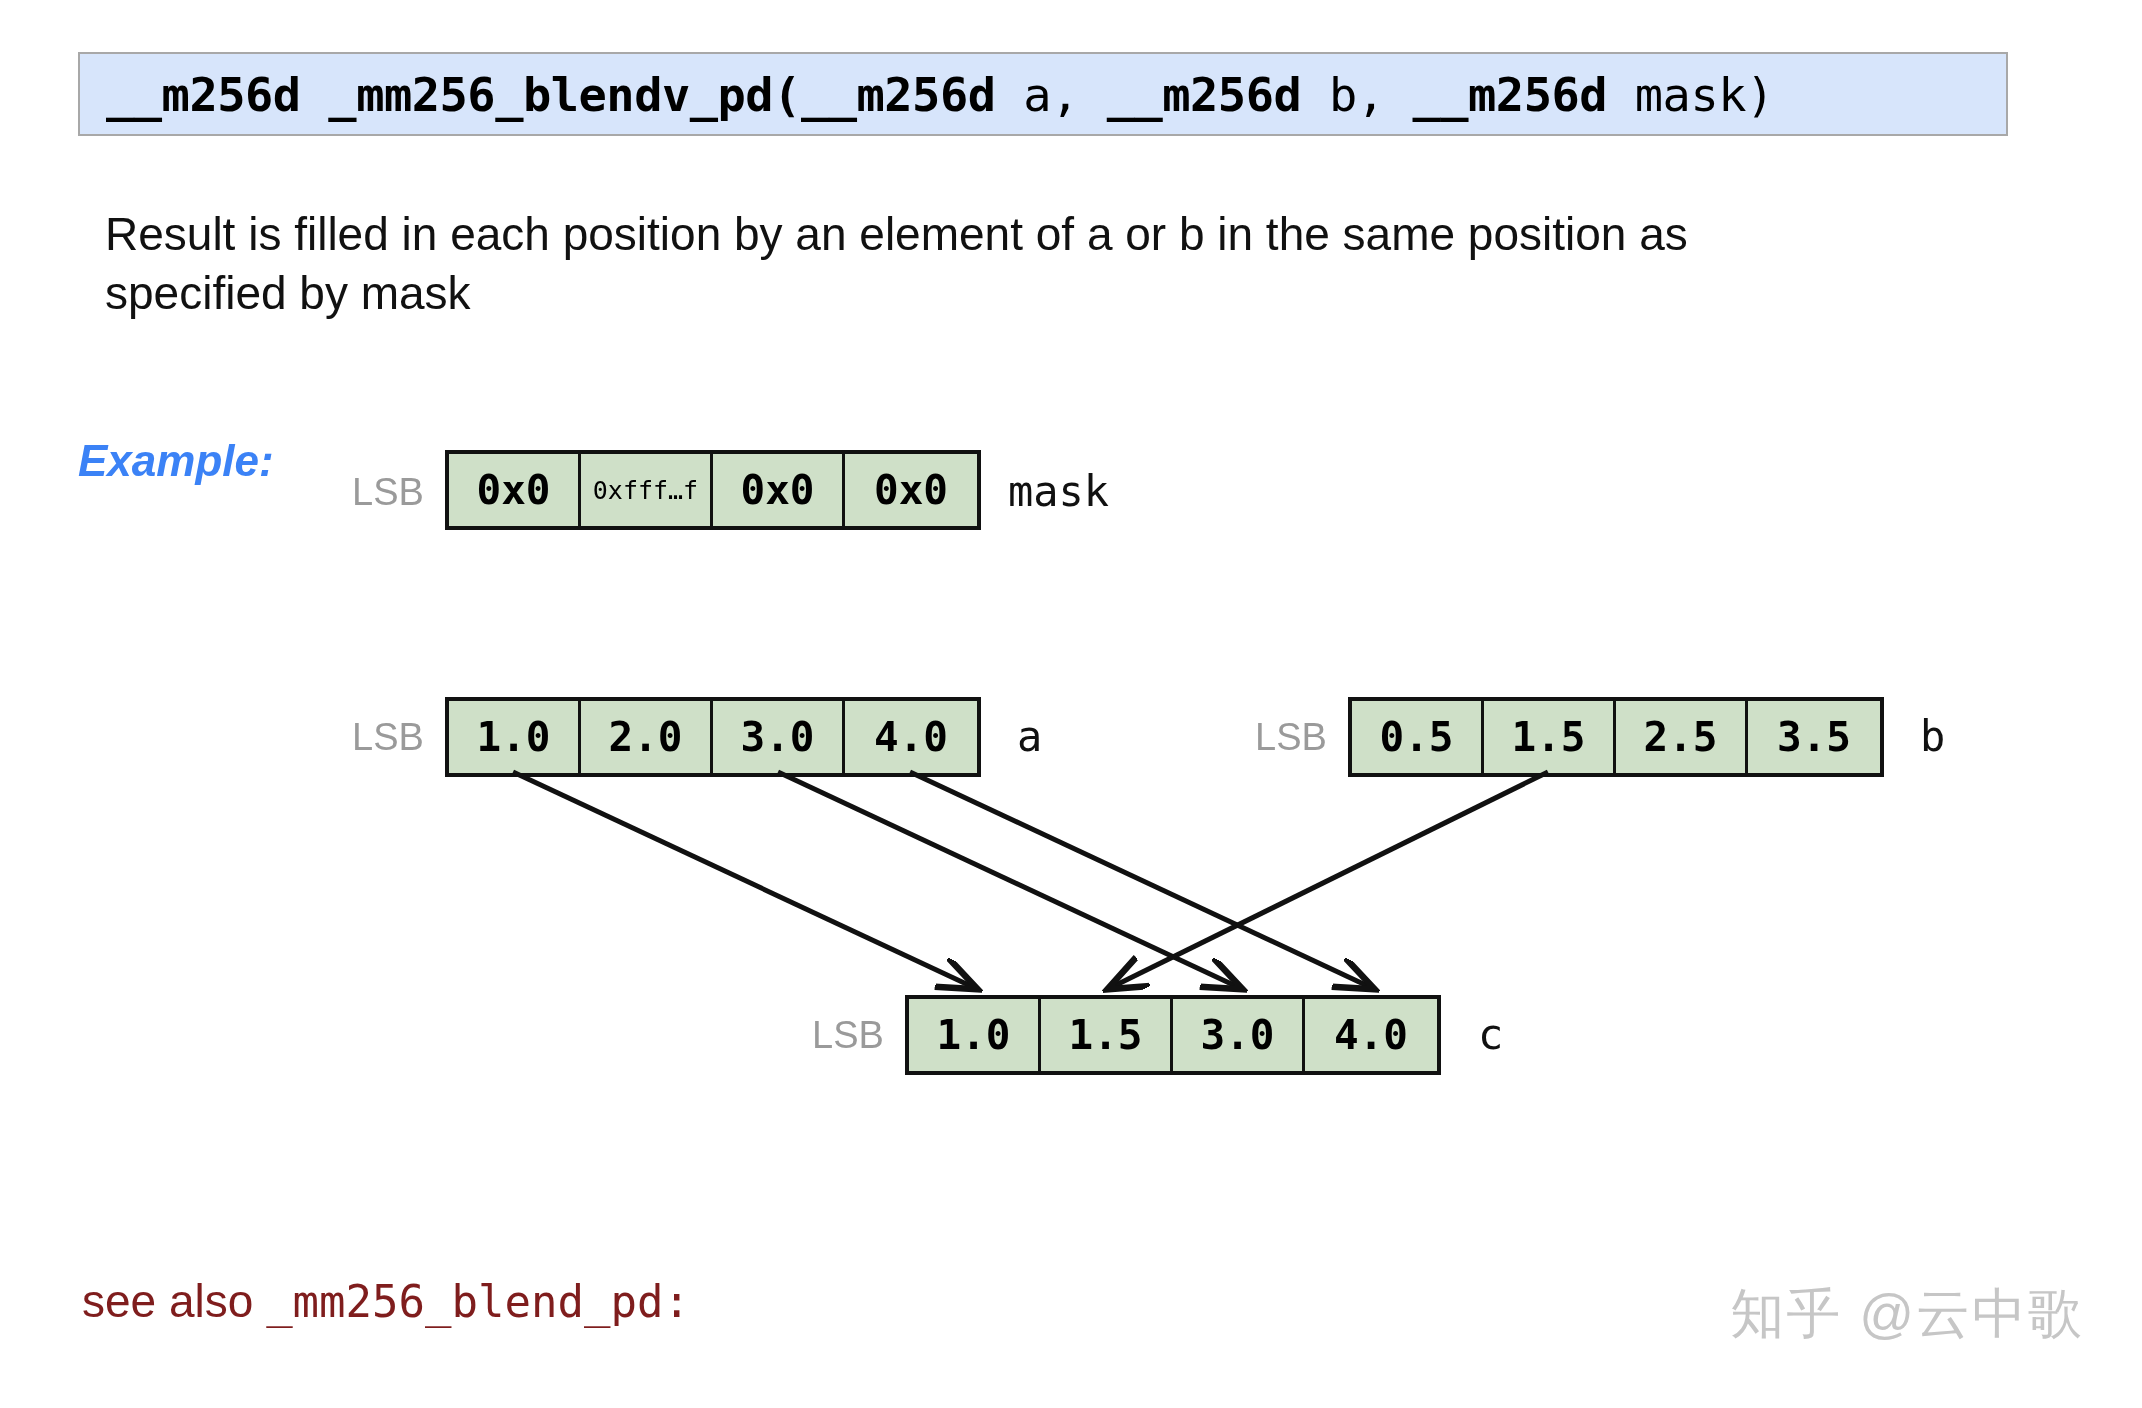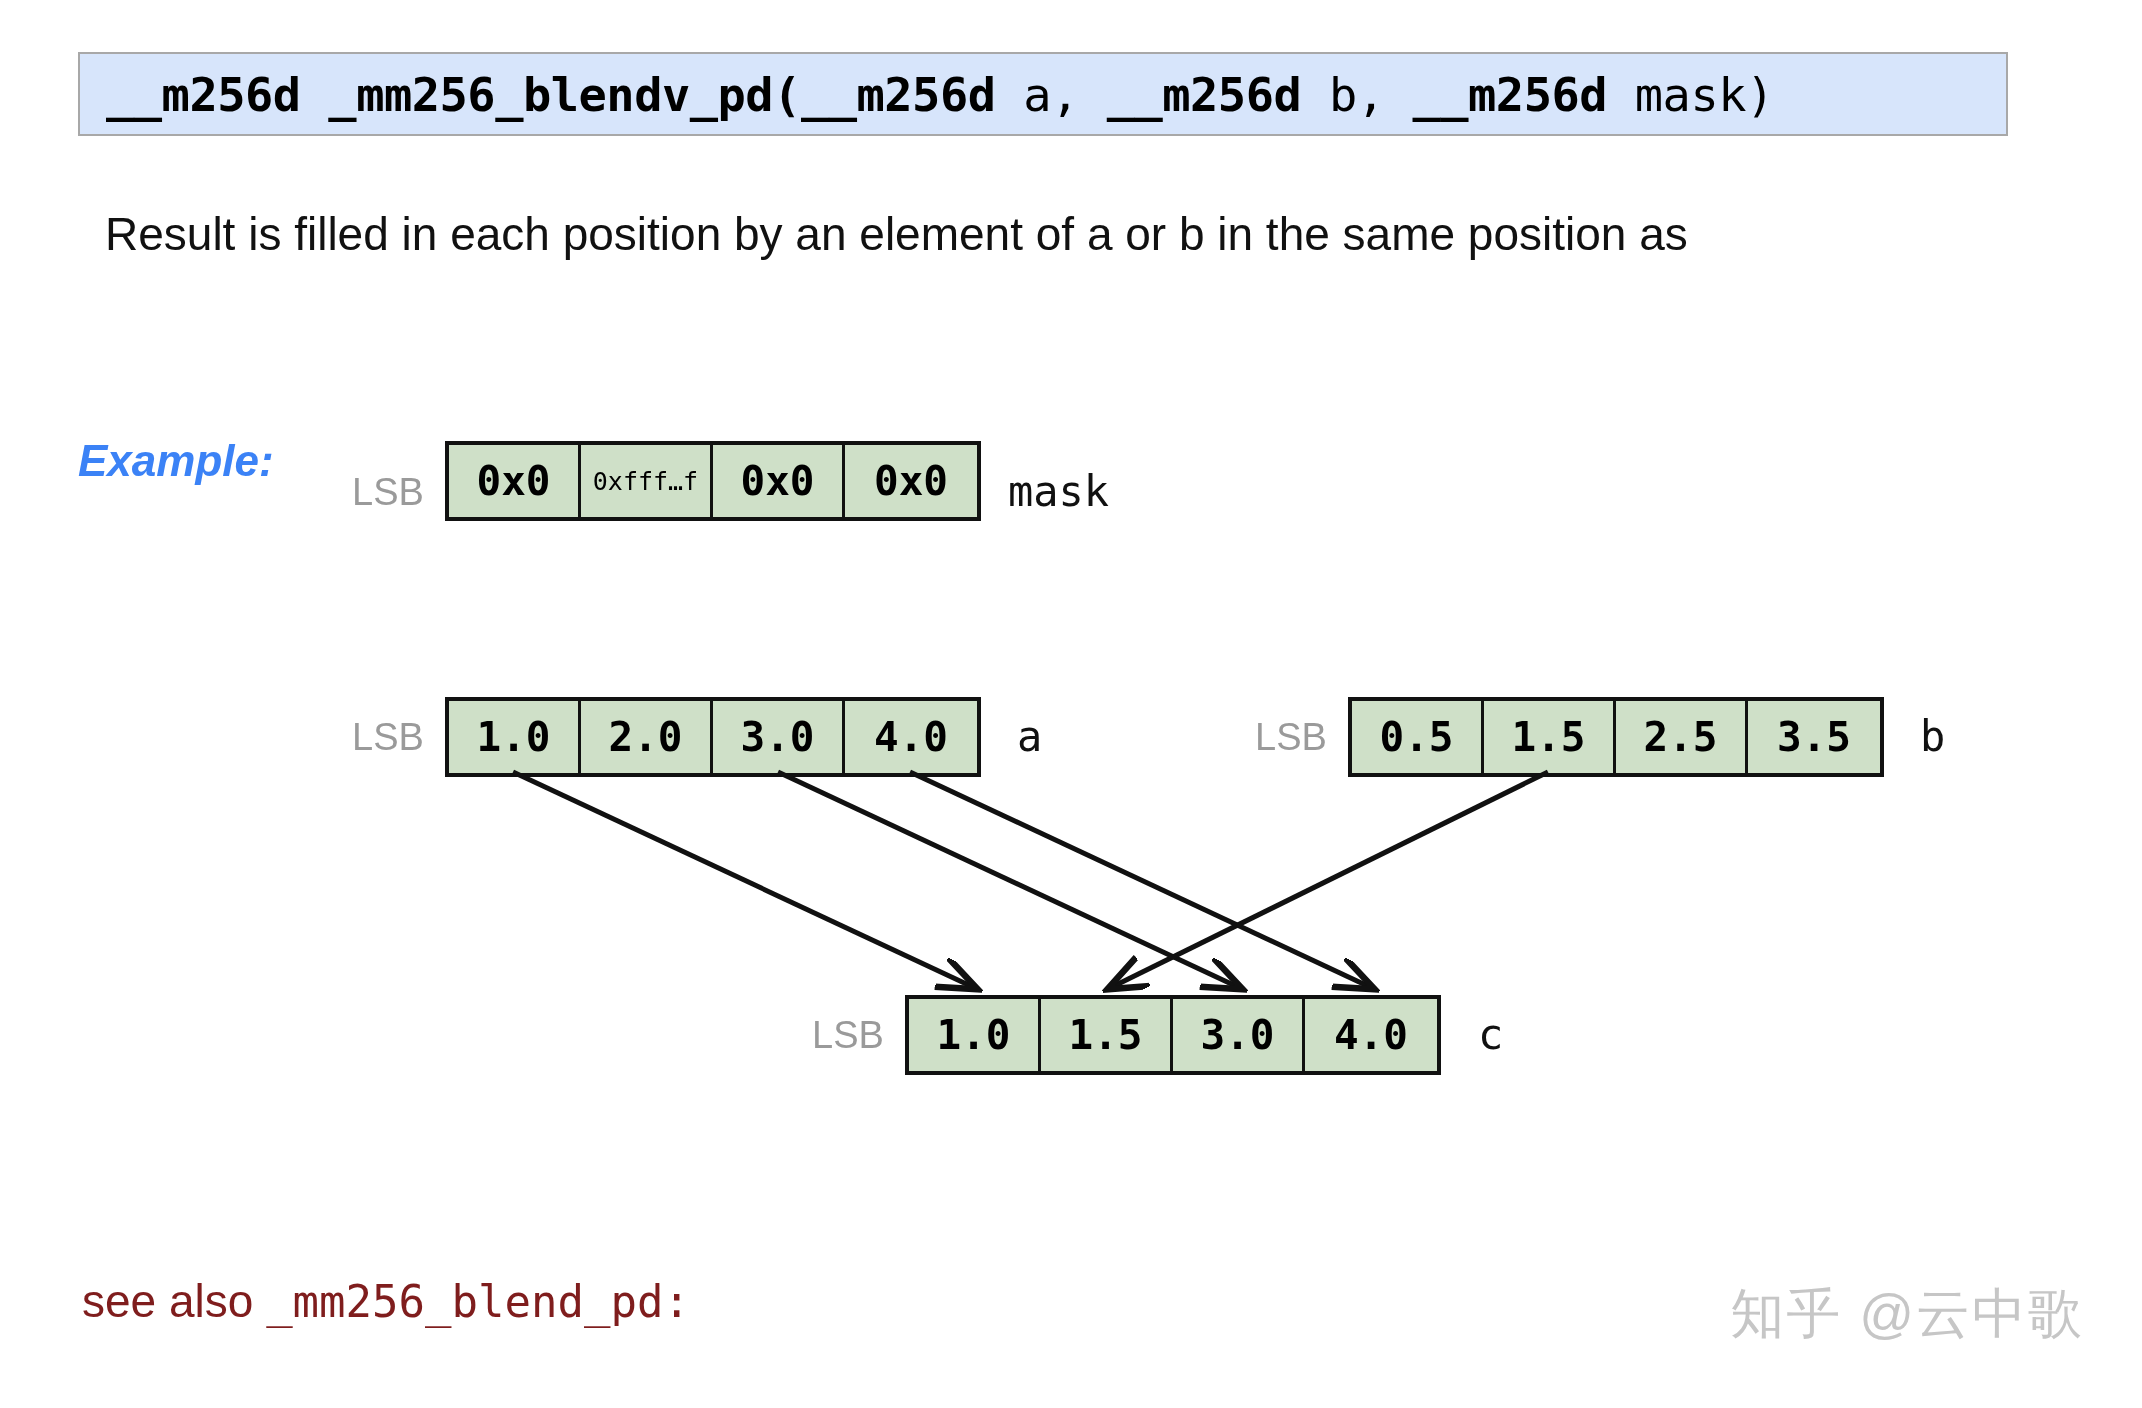--- a/index.html
+++ b/index.html
@@ -150,26 +150,27 @@
 </style>
 </head>
 <body>
 
 <div id="signature-bar">
   <div id="signature-text"><span class="bold">__m256d</span><span class="bold"> _mm256_blendv_pd(</span><span class="bold">__m256d</span><span class="reg"> a, </span><span class="bold">__m256d</span><span class="reg"> b, </span><span class="bold">__m256d</span><span class="reg"> mask)</span></div>
 </div>
 
 <div id="description">
   <div>Result is filled in each position by an element of a or b in the same position as</div>
+  <div>specified by mask</div>
 </div>
 
 <div id="example-label">Example:</div>
 
 <div class="lsb-label" style="left:352px; top:471px;">LSB</div>
-<div class="vector" id="vector-mask" style="left:445px; top:441px;">
+<div class="vector" id="vector-mask" style="left:445px; top:450px;">
   <div class="cell">0x0</div>
   <div class="cell small">0xfff…f</div>
   <div class="cell">0x0</div>
   <div class="cell">0x0</div>
 </div>
 <div class="vector-name" style="left:1008px; top:467px;">mask</div>
 
 <div class="lsb-label" style="left:352px; top:716px;">LSB</div>
 <div class="vector" id="vector-a" style="left:445px; top:697px;">
   <div class="cell">1.0</div>

